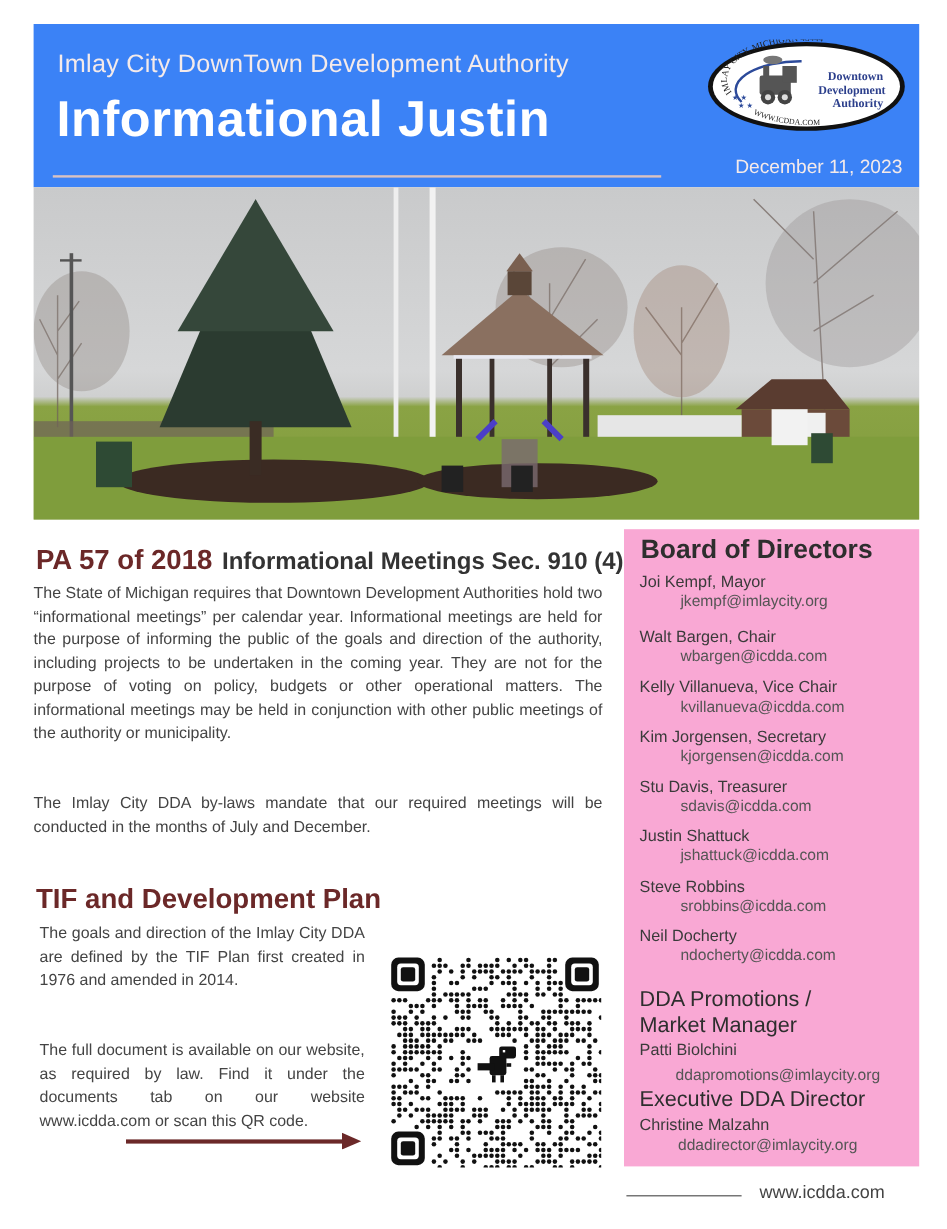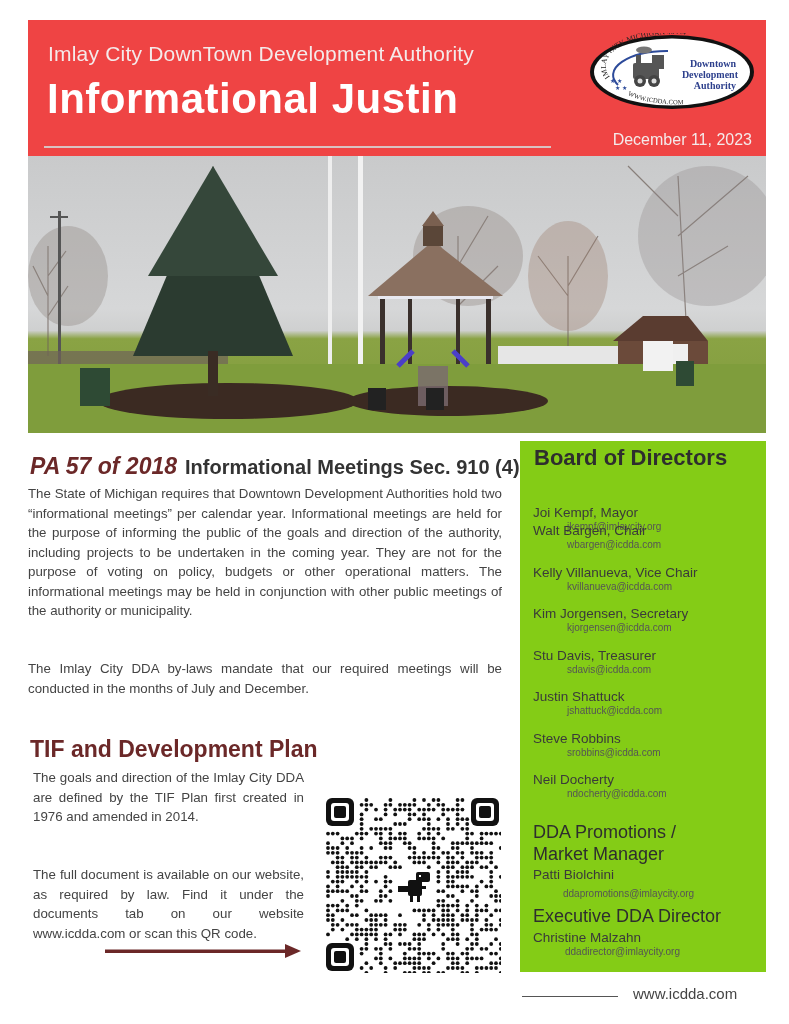--- a/index.html
+++ b/index.html
@@ -1,21 +1,21 @@
 <!DOCTYPE html>
 <html><head>
 <meta charset="utf-8">
 <style>
   * { box-sizing: border-box; margin: 0; padding: 0; }
   html, body { width: 789px; height: 1024px; background: #ffffff; overflow: hidden; }
   body { position: relative; font-family: "Liberation Sans", "DejaVu Sans", sans-serif; color: #3a3a3a; }
 
   .header {
     position: absolute; left: 28px; top: 20px; width: 738px; height: 136px;
-    background: #ef4444;
+    background: #3b82f6;
   }
   .header .subtitle {
     position: absolute; left: 20px; top: 22px; color: #f4eaea;
     font-size: 21px; letter-spacing: 0.2px;
   }
   .header .title {
     position: absolute; left: 19px; top: 55px; color: #ffffff;
     font-size: 42px; font-weight: bold; letter-spacing: 0.5px;
   }
   .header .rule {
@@ -29,21 +29,21 @@
   }
 
   .photo {
     position: absolute; left: 28px; top: 156px; width: 738px; height: 277px; overflow: hidden;
     background: linear-gradient(#c9cacb 0%, #d6d7d8 55%, #cfd0d0 63%, #8aa344 66%, #7e9a3c 100%);
   }
 
   .pa-heading {
     position: absolute; left: 30px; top: 453px; white-space: nowrap;
   }
-  .pa-heading .big { color: #6b2828; font-size: 23px; font-weight: bold; font-style: italic; }
+  .pa-heading .big { color: #6b2828; font-size: 23px; font-weight: bold; }
   .pa-heading .small { color: #333; font-size: 20px; font-weight: bold; margin-left: 8px; }
 
   .para {
     position: absolute; left: 28px; width: 474px; font-size: 13.3px; line-height: 19.5px;
     text-align: justify; color: #444;
   }
   .tif-heading {
     position: absolute; left: 30px; top: 736px; color: #6b2828; font-size: 23px; font-weight: bold;
   }
   .tif-para {
@@ -51,28 +51,28 @@
     text-align: justify; color: #444;
   }
   .arrow {
     position: absolute; left: 105px; top: 944px; width: 196px; height: 14px;
   }
   .qr {
     position: absolute; left: 324px; top: 796px; width: 177px; height: 177px;
   }
 
   .board {
-    position: absolute; left: 520px; top: 441px; width: 246px; height: 531px; background: #84cc16;
+    position: absolute; left: 520px; top: 441px; width: 246px; height: 531px; background: #f9a8d4;
   }
   .board .b-title {
     position: absolute; left: 14px; top: 4px; font-size: 22px; color: #2e2e2e; font-weight: bold;
   }
   .member { position: absolute; left: 13px; }
   .member .name { font-size: 13.5px; color: #3a3a3a; display: block; }
-  .member .email { font-size: 10px; color: #555; display: block; margin-left: 18px; margin-top: 1px; padding-left: 16px; }
+  .member .email { font-size: 13px; color: #555; display: block; margin-left: 18px; margin-top: 1px; padding-left: 16px; }
   .role-heading { position: absolute; left: 13px; font-size: 18px; color: #2e2e2e; line-height: 22px; }
 
   .footer-line { position: absolute; left: 522px; top: 996px; width: 96px; height: 1px; background: #555; }
   .footer-url { position: absolute; left: 633px; top: 985px; font-size: 15px; color: #444; }
 </style>
 </head>
 <body>
 
 <div class="header">
   <div class="subtitle">Imlay City DownTown Development Authority</div>
@@ -783,21 +783,21 @@
     <rect x="86" y="100" width="3" height="6"></rect>
     <rect x="93" y="100" width="3" height="6"></rect>
     <rect x="98" y="90" width="4" height="3"></rect>
   </g>
   <rect x="95" y="79" width="2" height="2" fill="#fff"></rect>
 </svg>
 
 <div class="board">
   <div class="b-title">Board of Directors</div>
 
-  <div class="member" style="top:36px;margin-top:28px;">
+  <div class="member" style="top:36px;">
     <span class="name">Joi Kempf,  Mayor</span>
     <span class="email">jkempf@imlaycity.org</span>
   </div>
   <div class="member" style="top:124px;">
     <span class="name">Kelly Villanueva, Vice Chair</span>
     <span class="email">kvillanueva@icdda.com</span>
   </div>
   <div class="member" style="top:82px;">
     <span class="name">Walt Bargen, Chair</span>
     <span class="email">wbargen@icdda.com</span>

